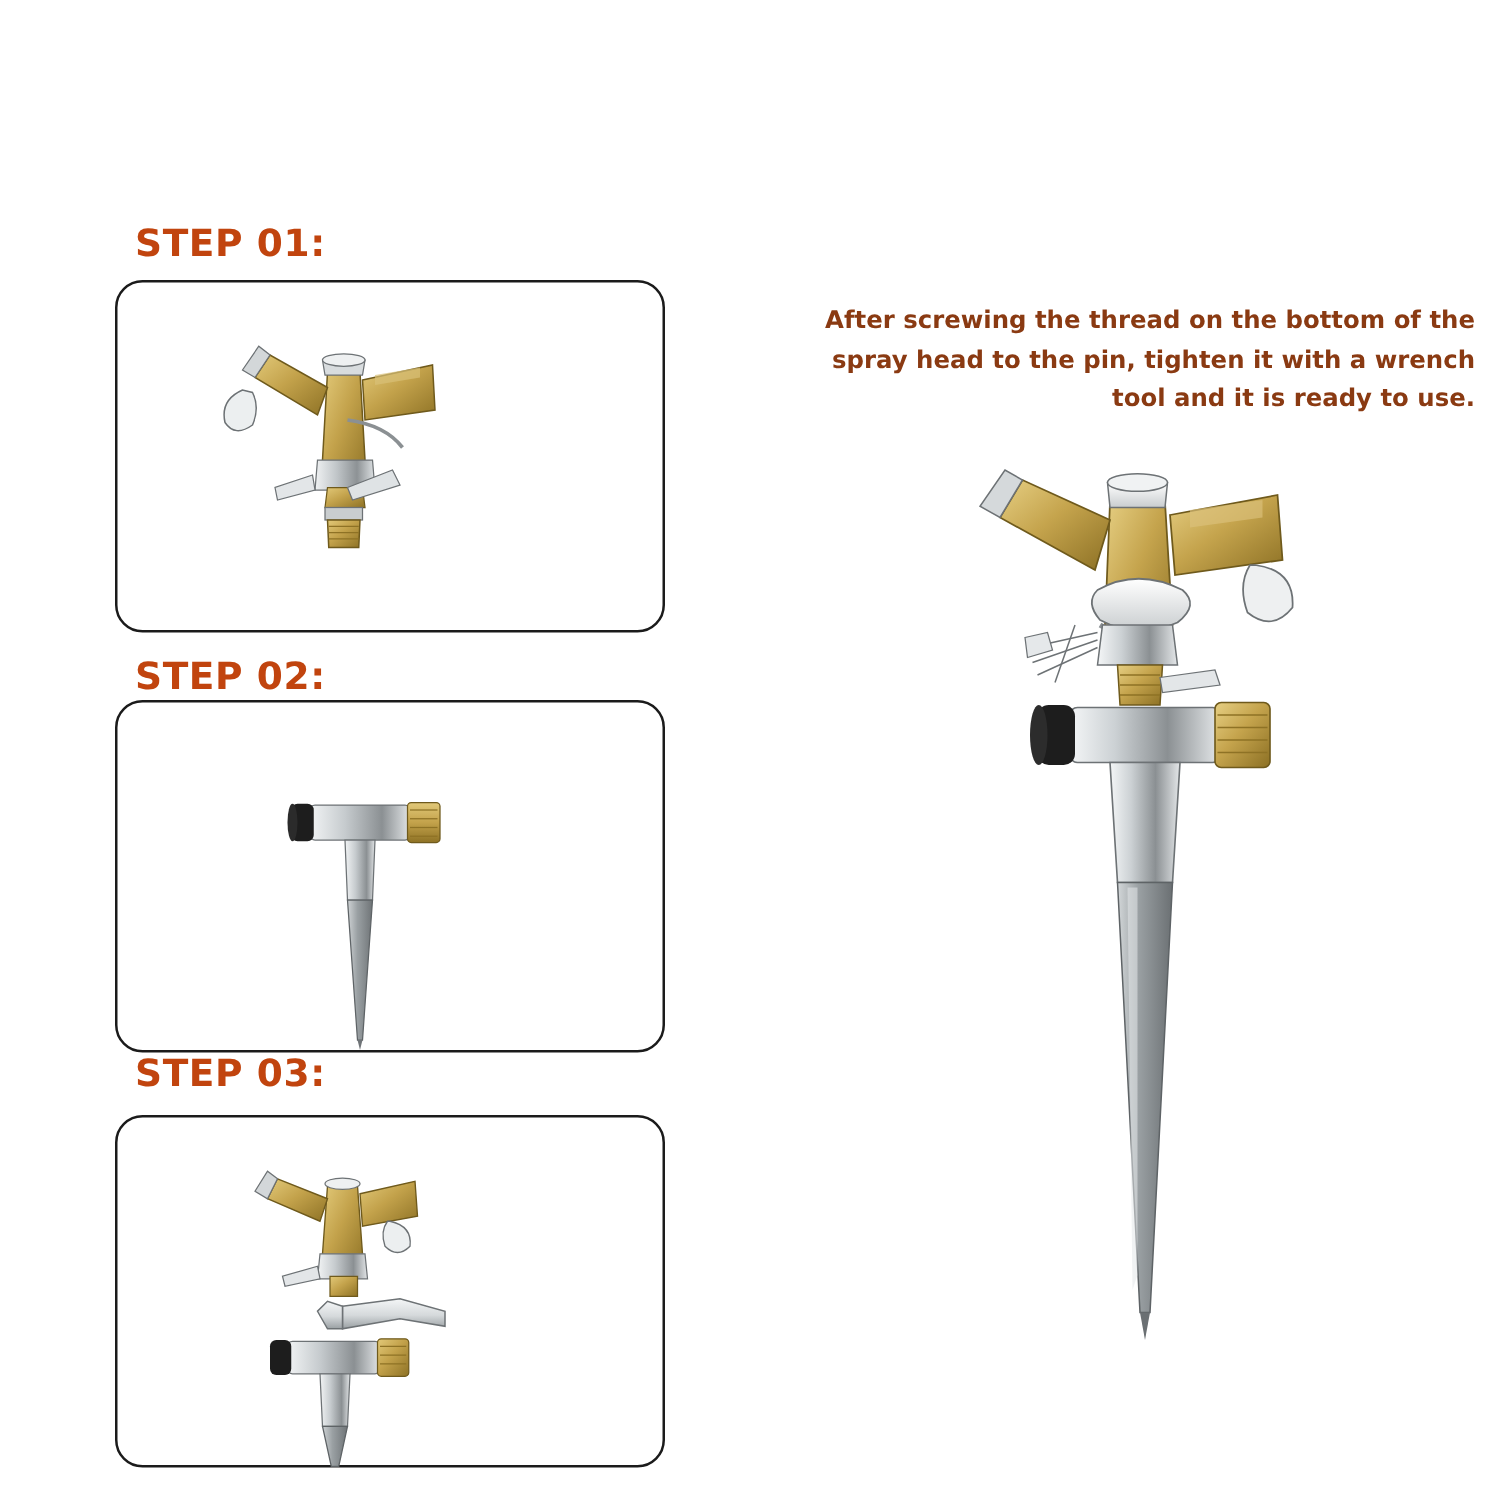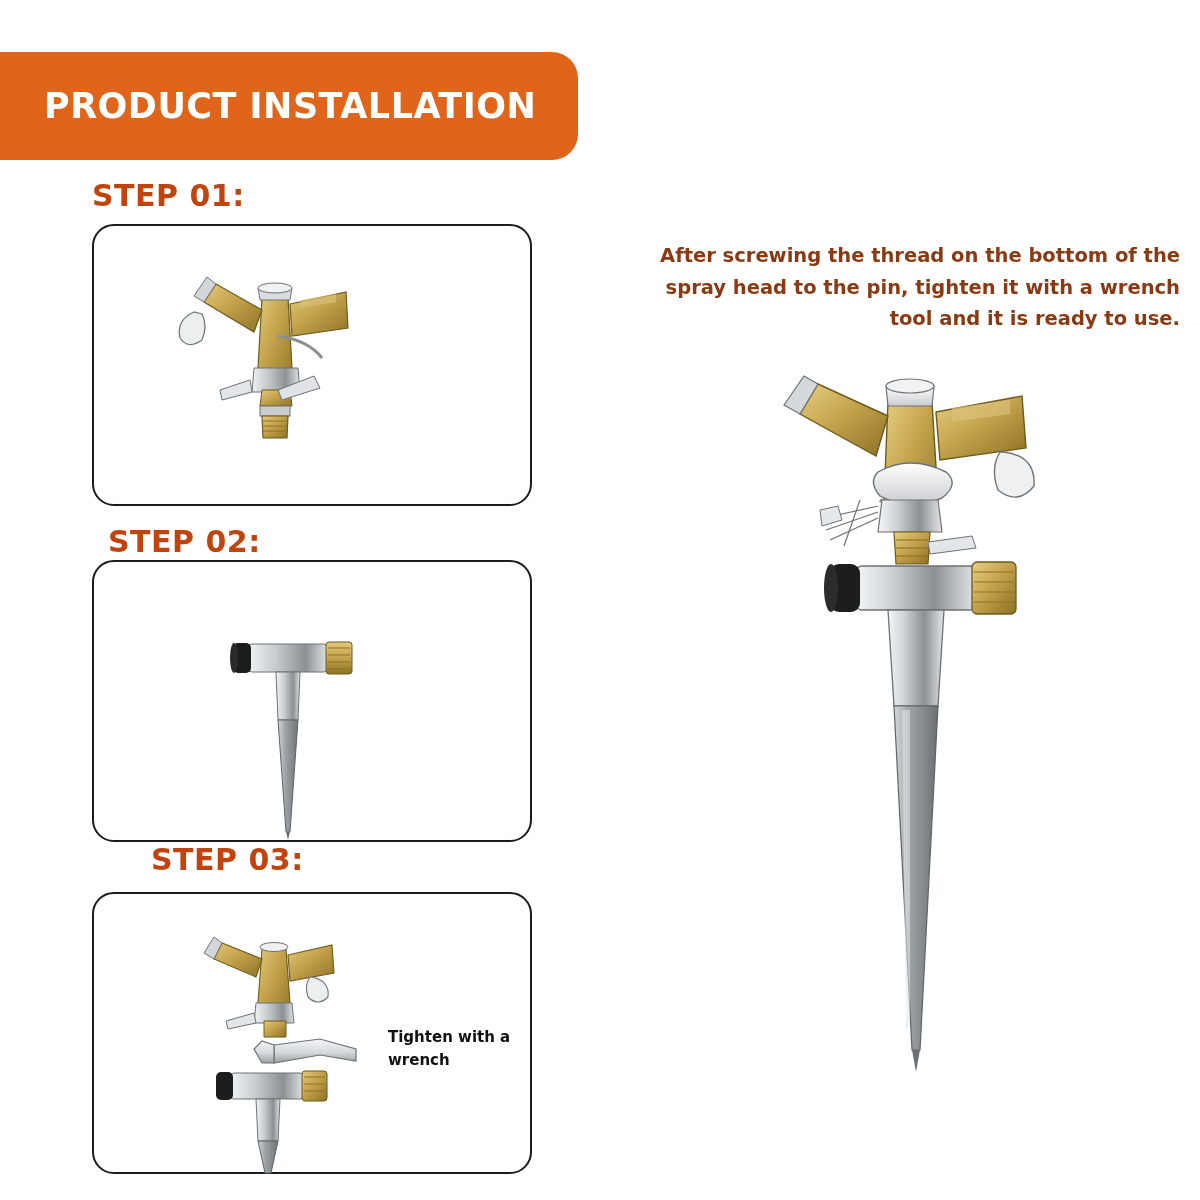--- a/index.html
+++ b/index.html
@@ -43,23 +43,23 @@
 
   
   .step-label {
     position: absolute;
     color: #c1440e;
     font-size: 30px;
     font-weight: bold;
     letter-spacing: 0.5px;
     font-family: "DejaVu Sans", sans-serif;
   }
-  #step1-label { left: 92px; top: 178px; }
+  #step1-label { left: 108px; top: 178px; }
   #step2-label { left: 108px; top: 524px; }
-  #step3-label { left: 108px; top: 842px; margin-left: 43px; }
+  #step3-label { left: 108px; top: 842px; }
 
   
   .step-box {
     position: absolute;
     border: 2px solid #1b1b1b;
     border-radius: 22px;
     background: #ffffff;
     box-sizing: border-box;
   }
   #step1-box { left: 92px; top: 224px; width: 440px; height: 282px; }
@@ -100,35 +100,31 @@
   #art-step1 { left: 150px; top: 240px; }
   #art-step2 { left: 200px; top: 600px; }
   #art-step3 { left: 170px; top: 915px; }
   #art-main  { left: 760px; top: 360px; }
 </style>
 </head>
 <body>
 
 <div class="page">
 
-  <div class="banner">
-    <div class="banner-title">PRODUCT INSTALLATION</div>
-  </div>
 
   <div class="step-label" id="step1-label">STEP 01:</div>
   <div class="step-label" id="step2-label">STEP 02:</div>
   <div class="step-label" id="step3-label">STEP 03:</div>
 
   <div class="step-box" id="step1-box"></div>
   <div class="step-box" id="step2-box"></div>
   <div class="step-box" id="step3-box"></div>
 
   <div class="description">After screwing the thread on the bottom of the spray head to the pin, tighten it with a wrench tool and it is ready to use.</div>
 
-  <div class="annotation">Tighten with a wrench</div>
 
   <div class="art" id="art-step1">
     <svg width="250" height="250" viewBox="0 0 250 250" xmlns="http://www.w3.org/2000/svg">
       <defs>
         <linearGradient id="brassG" x1="0" y1="0" x2="1" y2="1">
           <stop offset="0%" stop-color="#e2c979"></stop>
           <stop offset="45%" stop-color="#c3a24b"></stop>
           <stop offset="100%" stop-color="#8e7225"></stop>
         </linearGradient>
         <linearGradient id="steelG" x1="0" y1="0" x2="1" y2="0">

